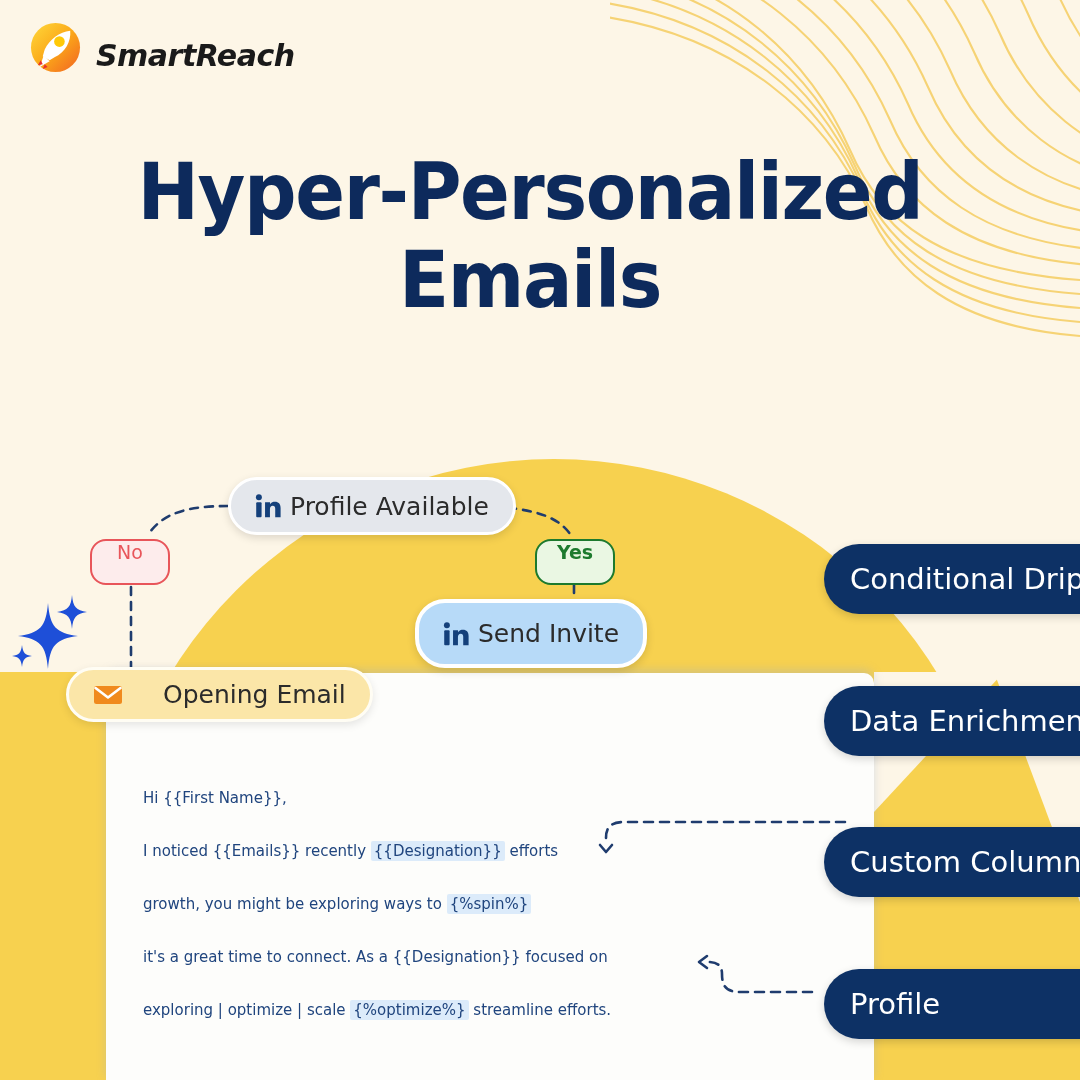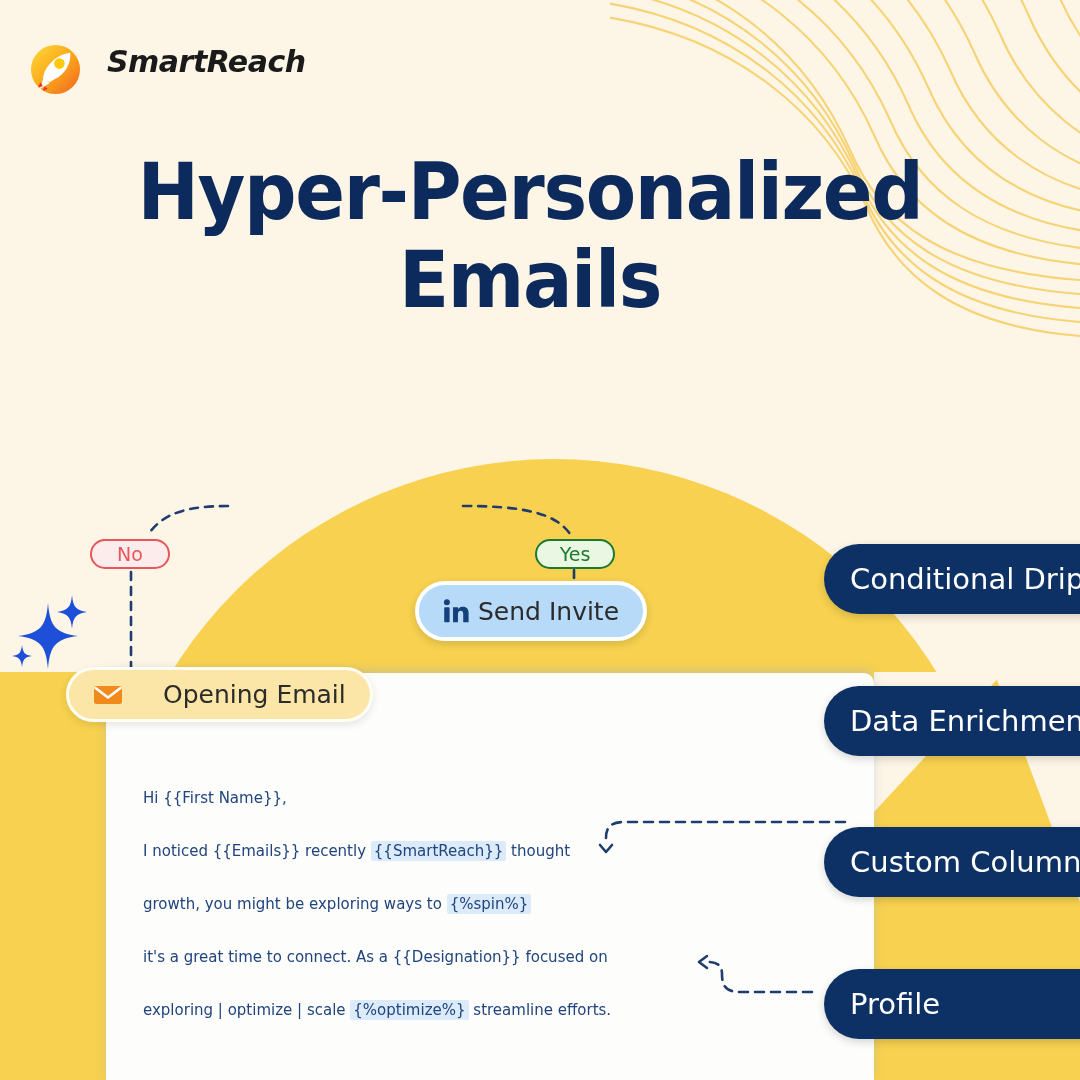--- a/index.html
+++ b/index.html
@@ -52,22 +52,22 @@
     border-top-left-radius:10px;
     border-top-right-radius:10px;
     box-shadow:0 -3px 10px rgba(150,170,210,.35);
   }
 
   
   .sparkles{ position:absolute; left:8px; top:585px; width:110px; height:110px; }
 
   
   .logo-wrap{
-    position:absolute; left:30px; top:44px;
-    display:flex; align-items:flex-start; gap:26px;
+    position:absolute; left:30px; top:22px;
+    display:flex; align-items:flex-end; gap:15px;
   }
   .logo-mark{ width:51px; height:51px; display:block; }
   .logo-text{
     font-family:"DejaVu Sans", sans-serif;
     font-size:30px; font-weight:700; font-style:italic;
     color:#1A1A1A; letter-spacing:-0.5px;
   }
 
   
   .headline{
@@ -98,54 +98,54 @@
   .node .lbl{ font-size:25px; color:#2B2B2B; }
 
   #node-profile{
     left:228px; top:477px;
     background:#E4E7EC;
     box-shadow:0 3px 8px rgba(0,0,0,.13);
     border:3px solid #FFFFFF;
     height:58px;
   }
   #node-invite{
-    left:415px; top:581px;
+    left:415px; top:599px;
     background:#B7DAF8;
     border:4px solid #FFFFFF;
     box-shadow:0 3px 9px rgba(0,0,0,.14);
-    height:60px;
+    height:69px;
   }
   #node-opening{
     left:66px; top:667px;
     background:#FBE6A8;
     border:3px solid #FFFDF4;
     box-shadow:0 3px 9px rgba(0,0,0,.10);
     height:55px;
     gap:40px;
   }
 
   .li-icon{ width:27px; height:24px; display:block; }
   .env-icon{ width:30px; height:22px; display:block; }
 
   
   .badge{
     position:absolute;
-    display:flex; align-items:center; justify-content:center;
+    display:flex; justify-content:center;
     border-radius:16px;
     font-family:"DejaVu Sans", sans-serif;
     font-size:19px;
-    height:30px; width:80px;
+    height:46px; width:80px;
   }
   #badge-no{
     left:90px; top:539px;
     background:#FDECEC; border:2px solid #E8555A; color:#E8555A;
   }
   #badge-yes{
     left:535px; top:539px;
-    background:#EAF7E3; border:2px solid #1D7A2E; color:#1D7A2E;
+    background:#EAF7E3; border:2px solid #1D7A2E; color:#1D7A2E;font-weight:bold;
   }
 
   
   .connectors{ position:absolute; left:0; top:0; width:1080px; height:1080px; pointer-events:none; }
 
   
   .pill{
     position:absolute;
     left:824px;
     width:270px;
@@ -255,20 +255,28 @@
       <path d="M845 822 L 625 822 C 610 822 606 828 606 838"></path>
     </g>
     <path d="M600 845 L 606 852 L 612 845" stroke="#1F3C6E" stroke-width="2.6" fill="none" stroke-linecap="round" stroke-linejoin="round"></path>
 
     <g stroke="#1F3C6E" stroke-width="2.6" fill="none" stroke-dasharray="9 7" stroke-linecap="round">
       <path d="M812 992 L 740 992 C 726 992 722 986 722 974 C 722 966 718 962 708 962"></path>
     </g>
     <path d="M707 956 L 699 962 L 707 968" stroke="#1F3C6E" stroke-width="2.6" fill="none" stroke-linecap="round" stroke-linejoin="round"></path>
   </svg>
 
+  <div class="node" id="node-profile">
+    <svg class="li-icon" viewBox="0 0 28 25">
+      <circle cx="4" cy="3.3" r="3.1" fill="#14407B"></circle>
+      <rect x="1.2" y="8.6" width="5.6" height="15.6" rx="1" fill="#14407B"></rect>
+      <path d="M10.4 24.2 V 8.6 h5.2 v2.1 c1.3-1.9 3.2-2.5 5.2-2.5 3.6 0 5.8 2.3 5.8 6.4 v9.6 h-5.6 v-8.8 c0-2-0.8-3.2-2.6-3.2 -1.9 0-2.9 1.3-2.9 3.4 v8.6 Z" fill="#14407B"></path>
+    </svg>
+    <span class="lbl">Profile Available</span>
+  </div>
 
   <div class="node" id="node-invite">
     <svg class="li-icon" viewBox="0 0 28 25">
       <circle cx="4" cy="3.3" r="3.1" fill="#14407B"></circle>
       <rect x="1.2" y="8.6" width="5.6" height="15.6" rx="1" fill="#14407B"></rect>
       <path d="M10.4 24.2 V 8.6 h5.2 v2.1 c1.3-1.9 3.2-2.5 5.2-2.5 3.6 0 5.8 2.3 5.8 6.4 v9.6 h-5.6 v-8.8 c0-2-0.8-3.2-2.6-3.2 -1.9 0-2.9 1.3-2.9 3.4 v8.6 Z" fill="#14407B"></path>
     </svg>
     <span class="lbl">Send Invite</span>
   </div>
 
@@ -295,19 +303,19 @@
   </div>
   <div class="pill" id="pill-2">
     <span>Custom Columns</span>
   </div>
   <div class="pill" id="pill-3">
     <span>Profile</span>
   </div>
 
   <div class="email-body" id="email-body">
       <div class="email-line"><span>Hi {{First Name}},</span></div>
-      <div class="email-line"><span>I noticed {{Emails}} recently </span><span class="tok">{{SmartReach}}</span><span>  thought</span></div>
+      <div class="email-line"><span>I noticed {{Emails}} recently </span><span class="tok">{{Designation}}</span><span>  efforts</span></div>
       <div class="email-line"><span>growth, you might be exploring ways to </span><span class="tok">{%spin%}</span></div>
       <div class="email-line"><span>it's a great time to connect. As a {{Designation}} focused on</span></div>
       <div class="email-line"><span>exploring | optimize | scale  </span><span class="tok">{%optimize%}</span><span> streamline efforts.</span></div>
     </div>
 
 </div>
 
 </body></html>

